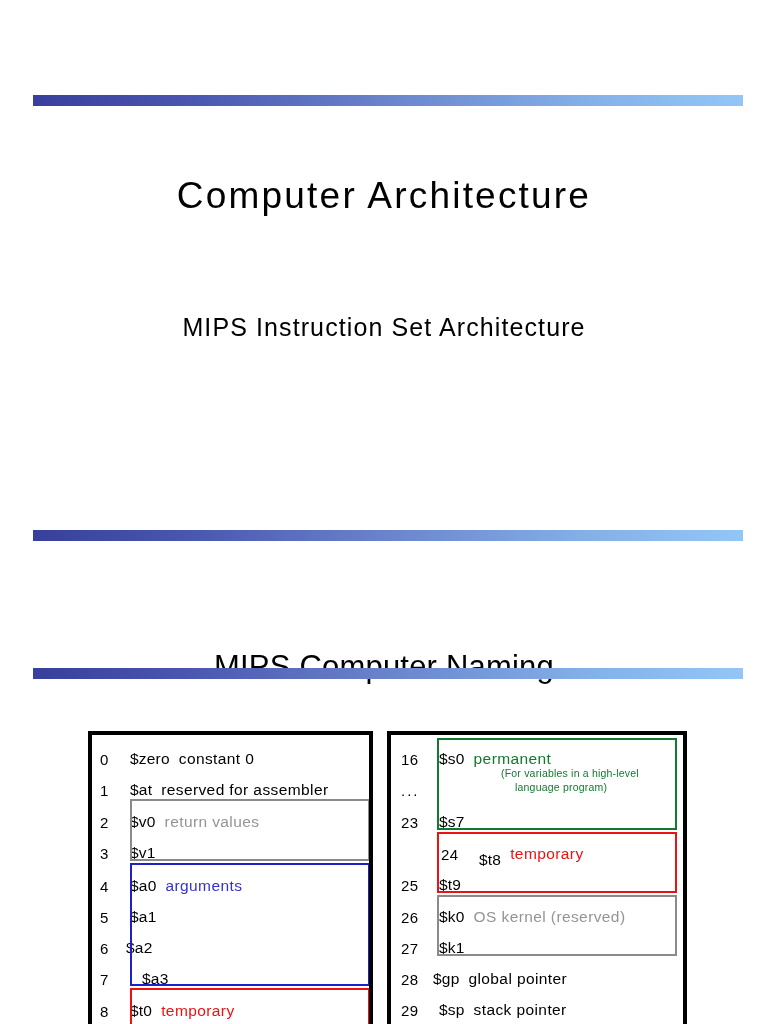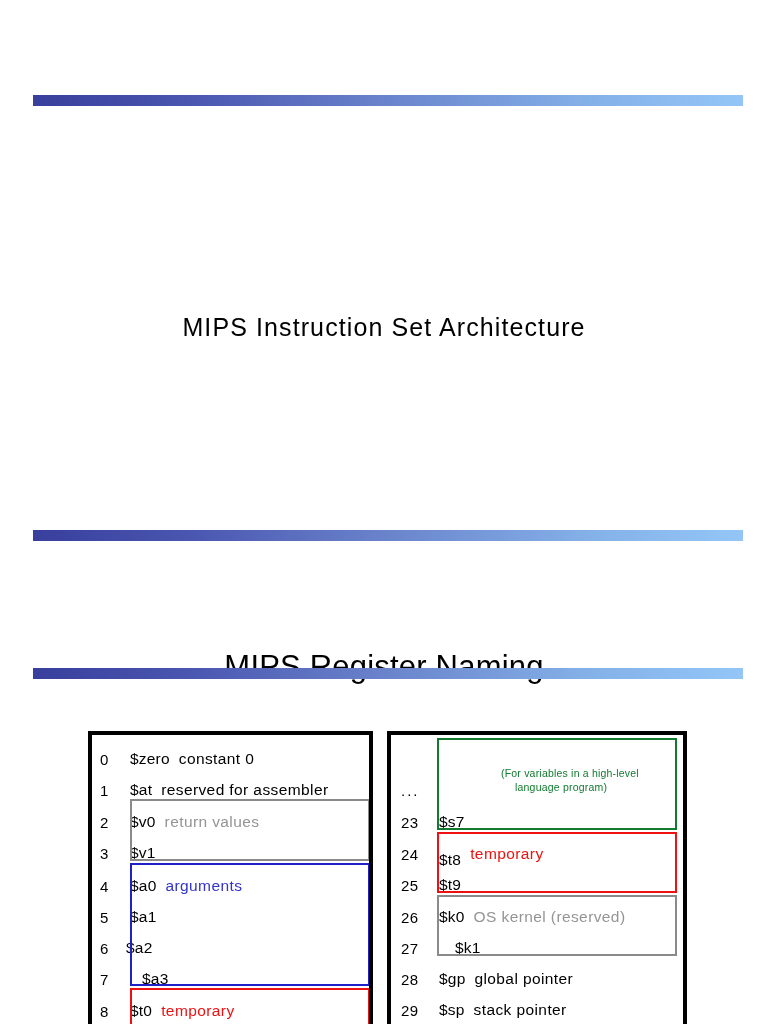--- a/index.html
+++ b/index.html
@@ -156,29 +156,30 @@
   .dots {
     letter-spacing: 2px;
   }
 </style>
 </head>
 <body>
 
 <section class="slide1">
   <div class="rule rule-top"></div>
 
+  <h1 class="title-main">Computer Architecture</h1>
 
   <div class="title-sub">MIPS Instruction Set Architecture</div>
 
 
   <div class="rule rule-mid"></div>
 </section>
 
 <section>
-  <h2 class="slide2-title">MIPS Register Naming</h2>
+  <h2 class="slide2-title">MIPS Computer Naming</h2>
 
   <div class="rule rule-h2-top"></div>
 
   <div class="reg-box reg-box-left">
     <div class="reg-inner reg-left" id="left-rows">
         <div class="reg-row" style="top: 9px;">
           <span class="reg-num">0</span>
           <span class="reg-name" style="margin-left: 4px;">$zero</span>
           <span class="reg-desc desc-black">constant 0</span>
         </div>
@@ -219,49 +220,54 @@
           <span class="reg-desc desc-red">temporary</span>
         </div>
       </div>
     <div class="group-box gb-gray" style="left:38px; top:64px;  width:240px; height:62px;"></div>
     <div class="group-box gb-blue" style="left:38px; top:128px; width:240px; height:123px;"></div>
     <div class="group-box gb-red" style="left:38px; top:253px; width:240px; height:60px;"></div>
   </div>
 
   <div class="reg-box reg-box-right">
     <div class="reg-inner reg-right" id="right-rows">
+        <div class="reg-row" style="top: 9px;">
+          <span class="reg-num">16</span>
+          <span class="reg-name" style="margin-left: 6px;">$s0</span>
+          <span class="reg-desc desc-green">permanent</span>
+        </div>
         <div class="reg-row" style="top: 40px;">
           <span class="reg-num dots">...</span>
           <span class="reg-name" style="margin-left: 6px;"></span>
         </div>
         <div class="reg-row" style="top: 72px;">
           <span class="reg-num">23</span>
           <span class="reg-name" style="margin-left: 6px;">$s7</span>
         </div>
-        <div class="reg-row" style="top: 104px;">
+        <div class="reg-row" style="top: 104px; padding-left: 40px;">
           <span class="reg-num">24</span>
           <span class="reg-name" style="margin-left: 6px; margin-top: 12px;">$t8</span>
           <span class="reg-desc desc-red">temporary</span>
         </div>
         <div class="reg-row" style="top: 135px;">
           <span class="reg-num">25</span>
           <span class="reg-name" style="margin-left: 6px;">$t9</span>
         </div>
         <div class="reg-row" style="top: 167px;">
           <span class="reg-num">26</span>
           <span class="reg-name" style="margin-left: 6px;">$k0</span>
           <span class="reg-desc desc-gray">OS kernel (reserved)</span>
         </div>
         <div class="reg-row" style="top: 198px;">
           <span class="reg-num">27</span>
-          <span class="reg-name" style="margin-left: 22px;">$k1</span>
+          <span class="reg-name" style="margin-left: 6px;">$k1</span>
         </div>
         <div class="reg-row" style="top: 229px;">
           <span class="reg-num">28</span>
-          <span class="reg-name" style="margin-left: 6px;">$gp</span>
+          <span class="reg-name" style="">$gp</span>
           <span class="reg-desc desc-black">global pointer</span>
         </div>
         <div class="reg-row" style="top: 260px;">
           <span class="reg-num">29</span>
           <span class="reg-name" style="margin-left: 6px;">$sp</span>
           <span class="reg-desc desc-black">stack pointer</span>
         </div>
       </div>
 
     <div class="note-line" style="left:110px; top:32px;">(For variables in a high-level</div>

